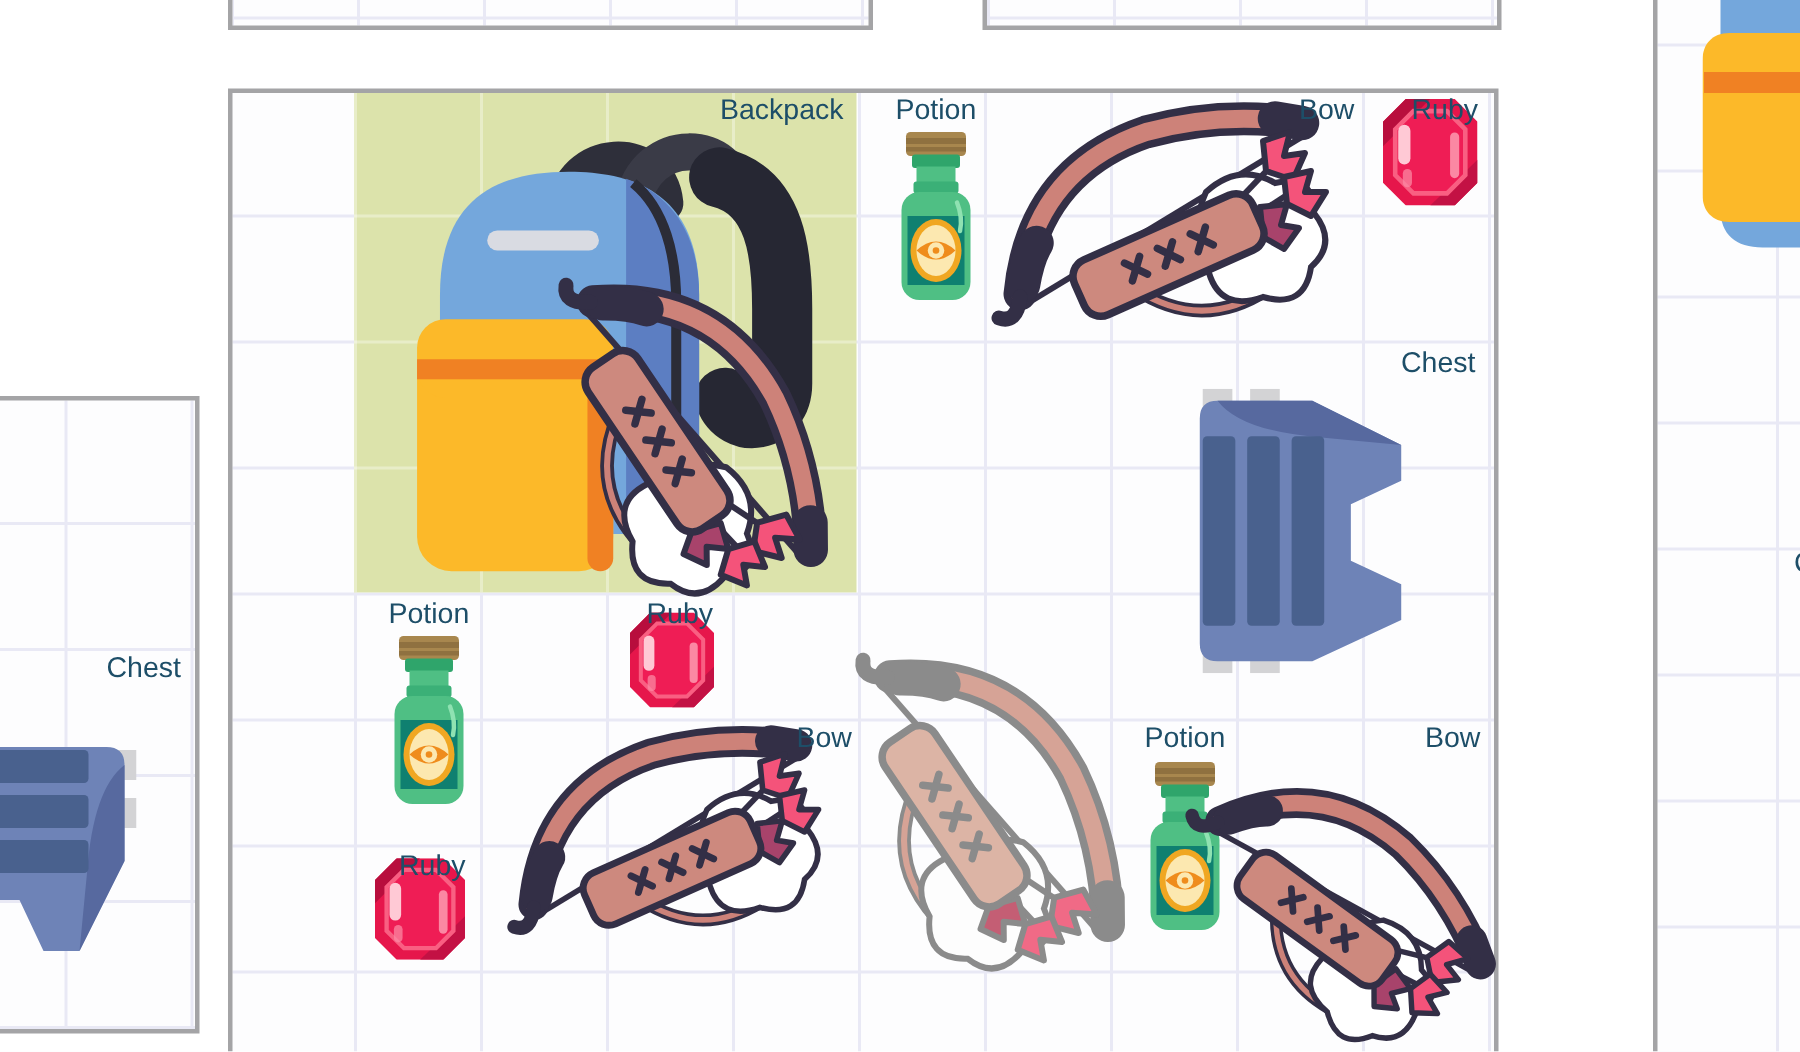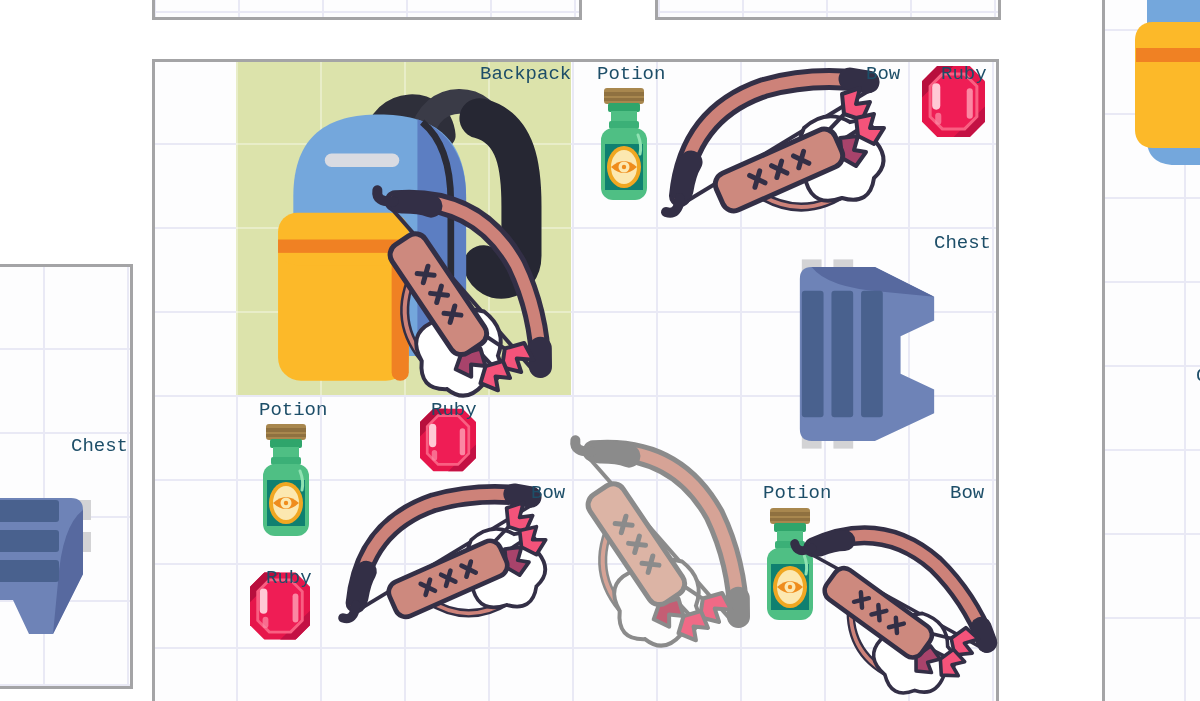--- a/index.html
+++ b/index.html
@@ -1,17 +1,17 @@
 <!DOCTYPE html>
 <html><head>
 <meta charset="utf-8">
 <style>
   html,body{margin:0;padding:0;}
   body{font-family:"Liberation Sans", sans-serif;}
-  #screen{position:relative;width:1200px;height:701px;overflow:hidden;background:#ffffff;font-family:Liberation Mono, monospace;}
+  #screen{position:relative;width:1200px;height:701px;overflow:hidden;background:#ffffff;}
 
   .panel{
     position:absolute;
     background:#fdfdfe;
     border:3px solid #a4a4a6;
     background-image:
       linear-gradient(to right,#e9e9f5 2px,transparent 2px),
       linear-gradient(to bottom,#e9e9f5 2px,transparent 2px);
     background-size:84px 84px;
   }

